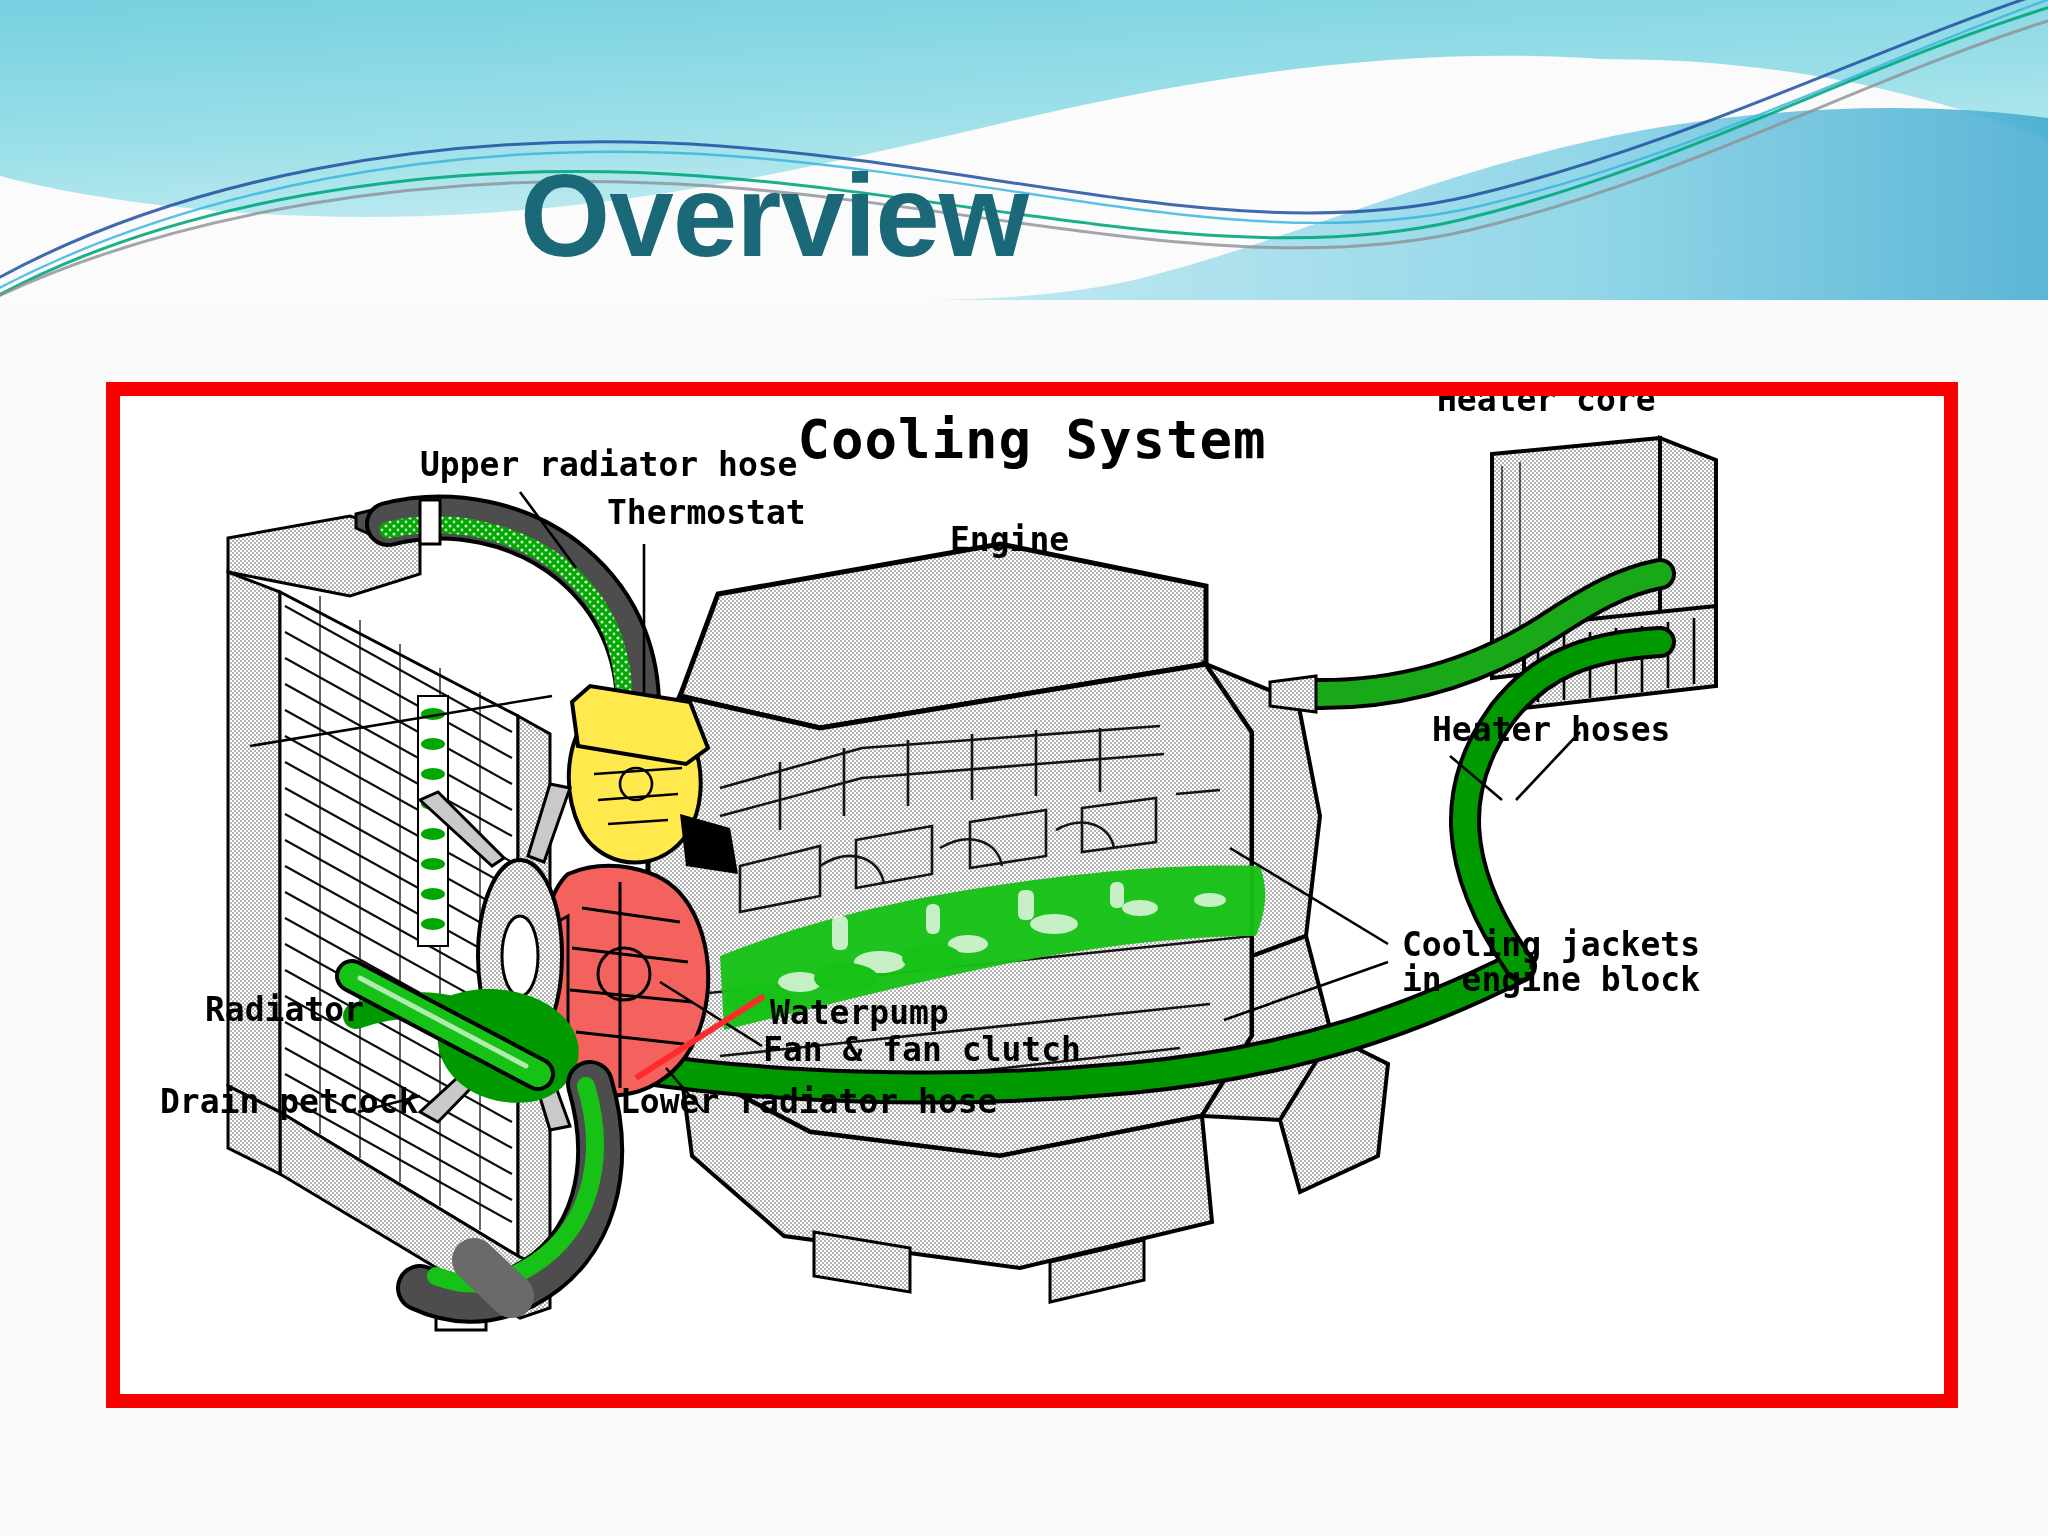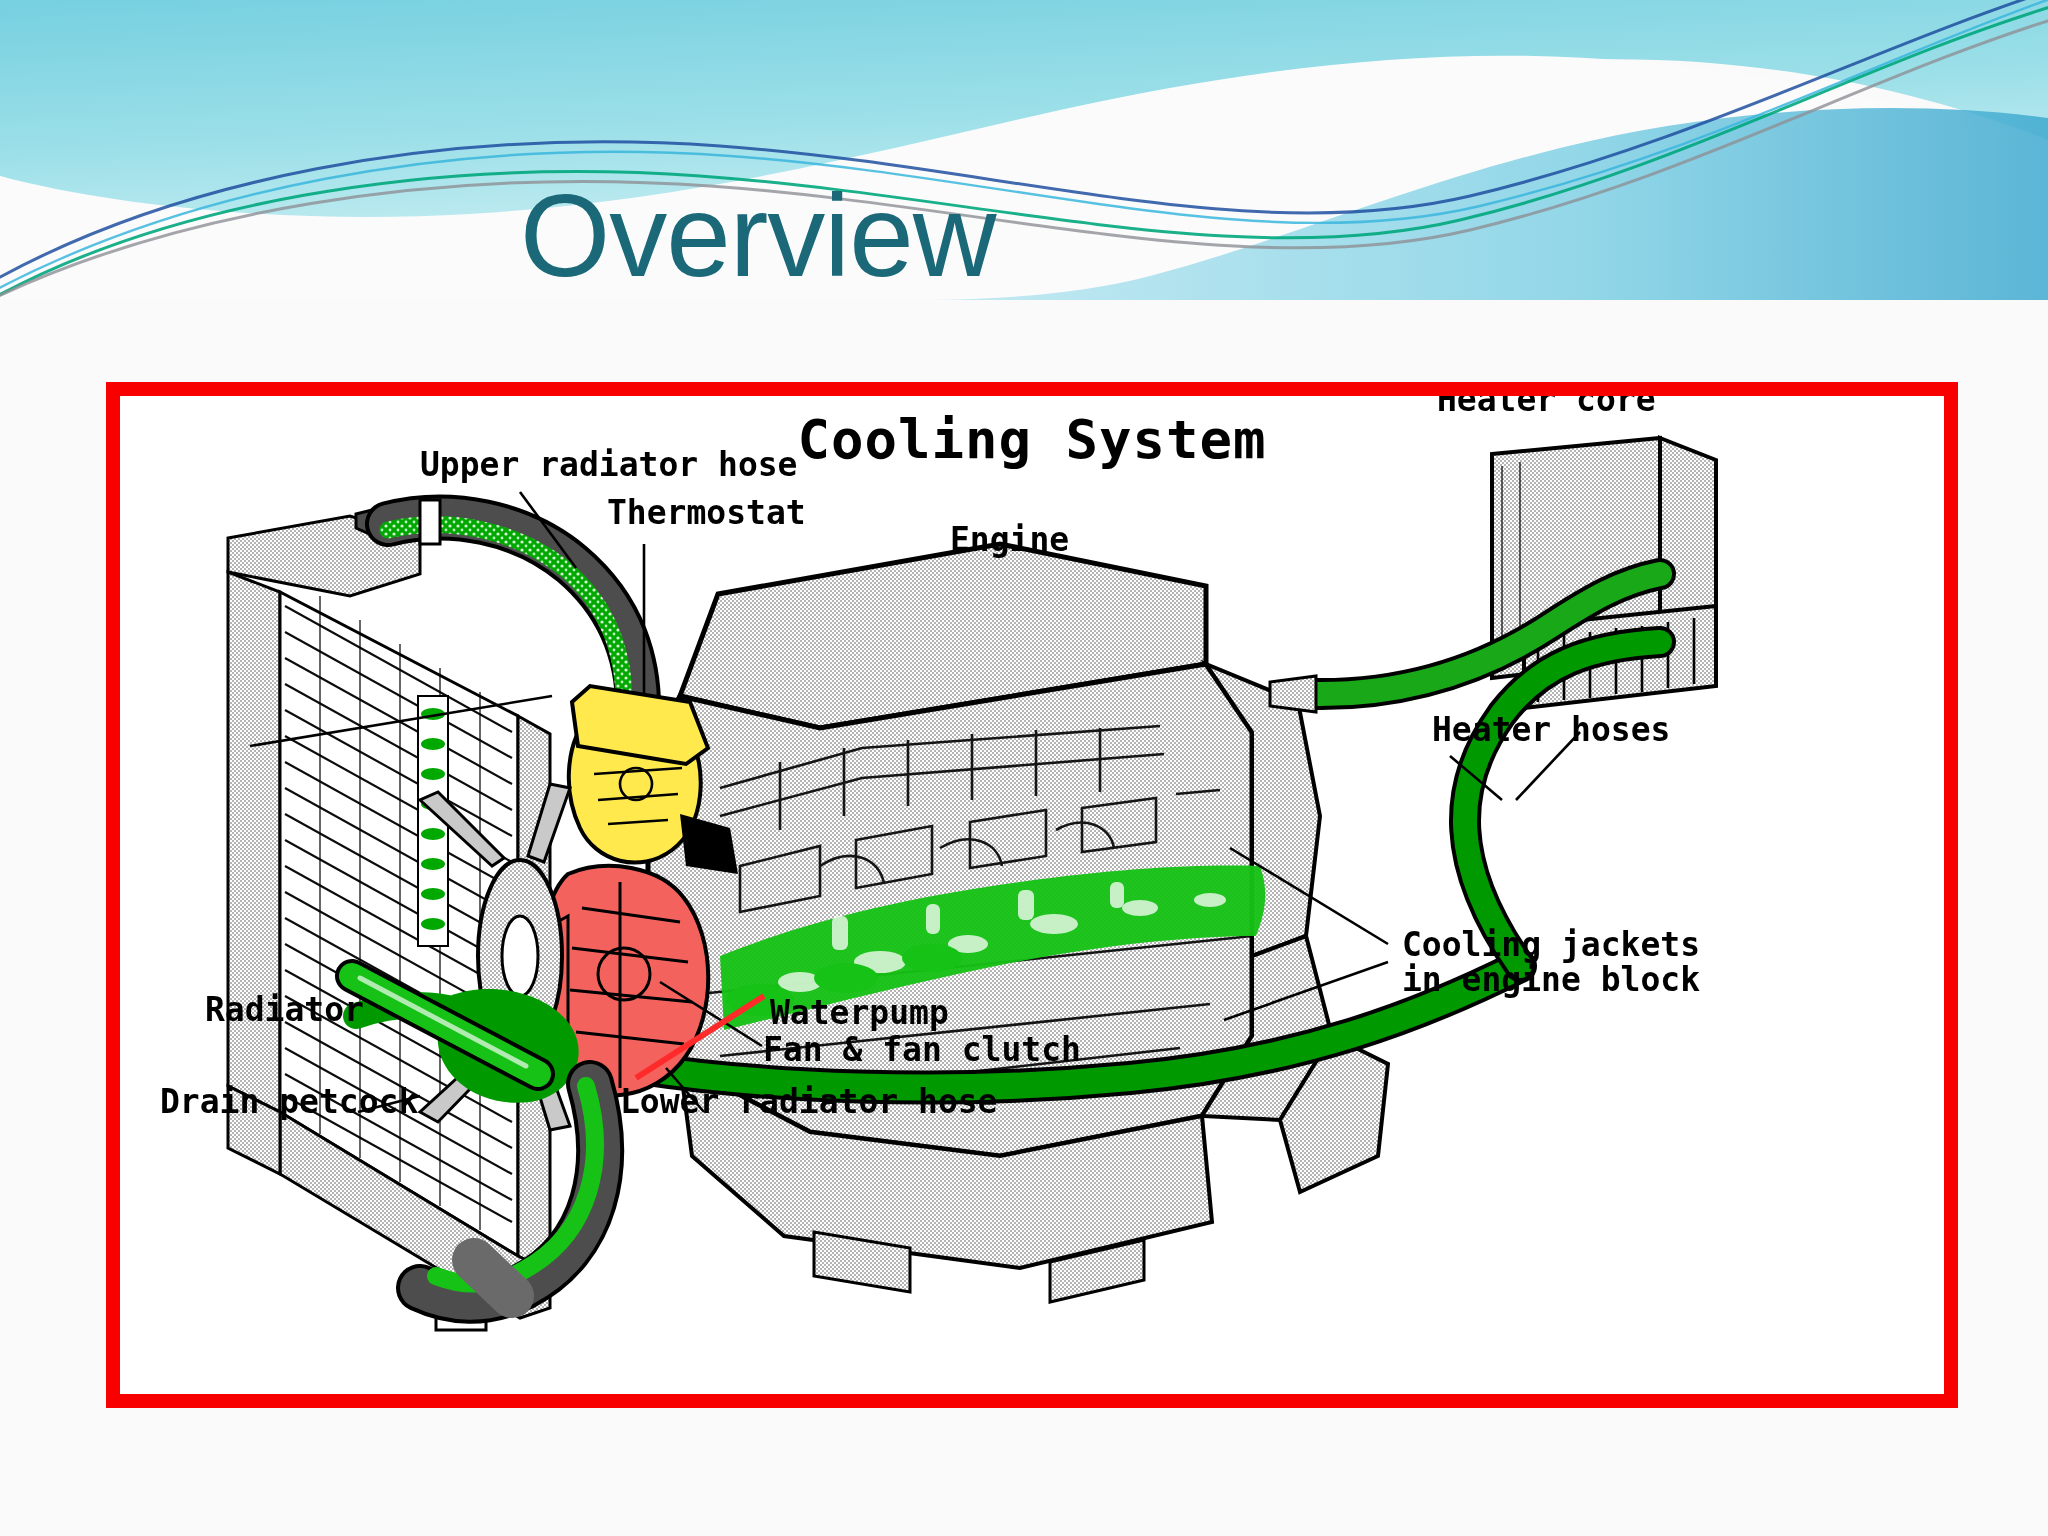--- a/index.html
+++ b/index.html
@@ -10,25 +10,25 @@
     position:relative;
   }
   #slide{position:absolute;inset:0;background:#fafafb;overflow:hidden;}
 
   
   #waves{position:absolute;left:0;top:0;width:2048px;height:300px;}
 
   
   #title{
     position:absolute;
-    left:520px;top:176px;
+    left:520px;top:156px;
     font-size:116px;
     line-height:1.05;
     color:#1a6878;
-    font-weight:400;
+    font-weight:700;
     letter-spacing:-1px;
     white-space:nowrap;
   }
 
   
   #picture-frame{
     position:absolute;
     left:106px;top:382px;
     width:1852px;height:1026px;
     border:14px solid #f90000;

